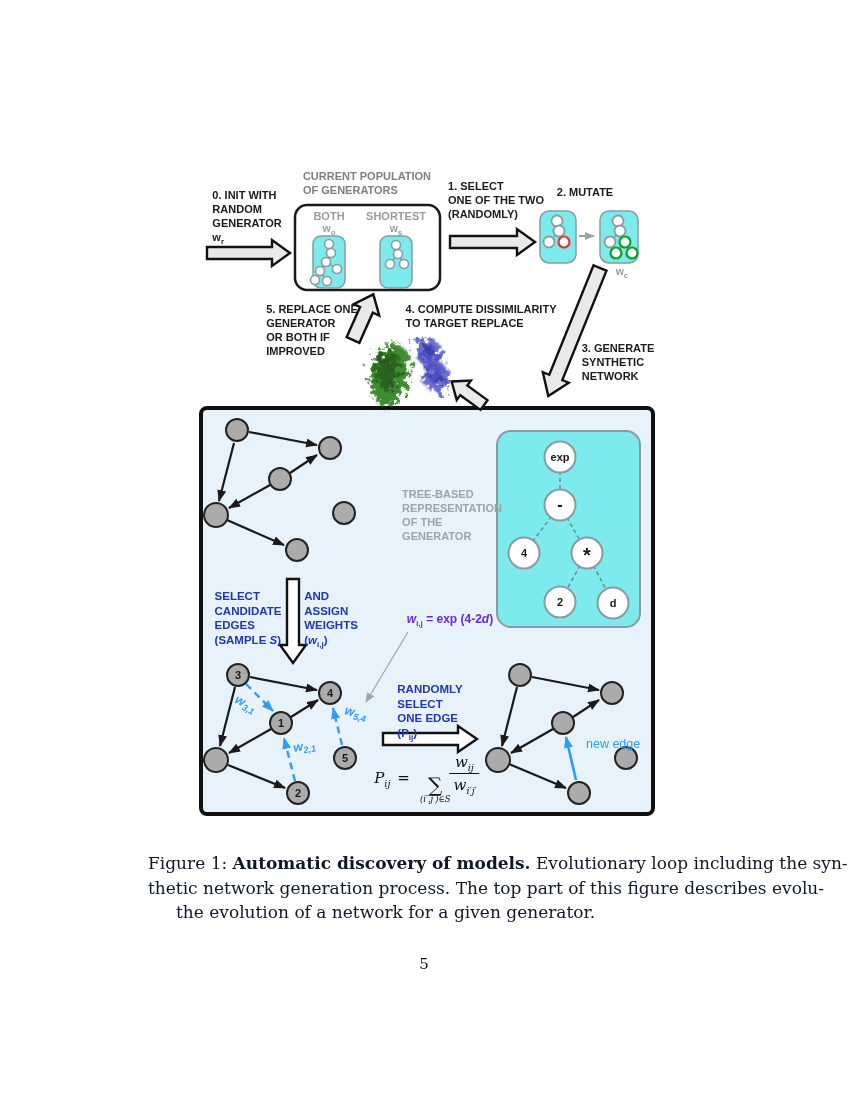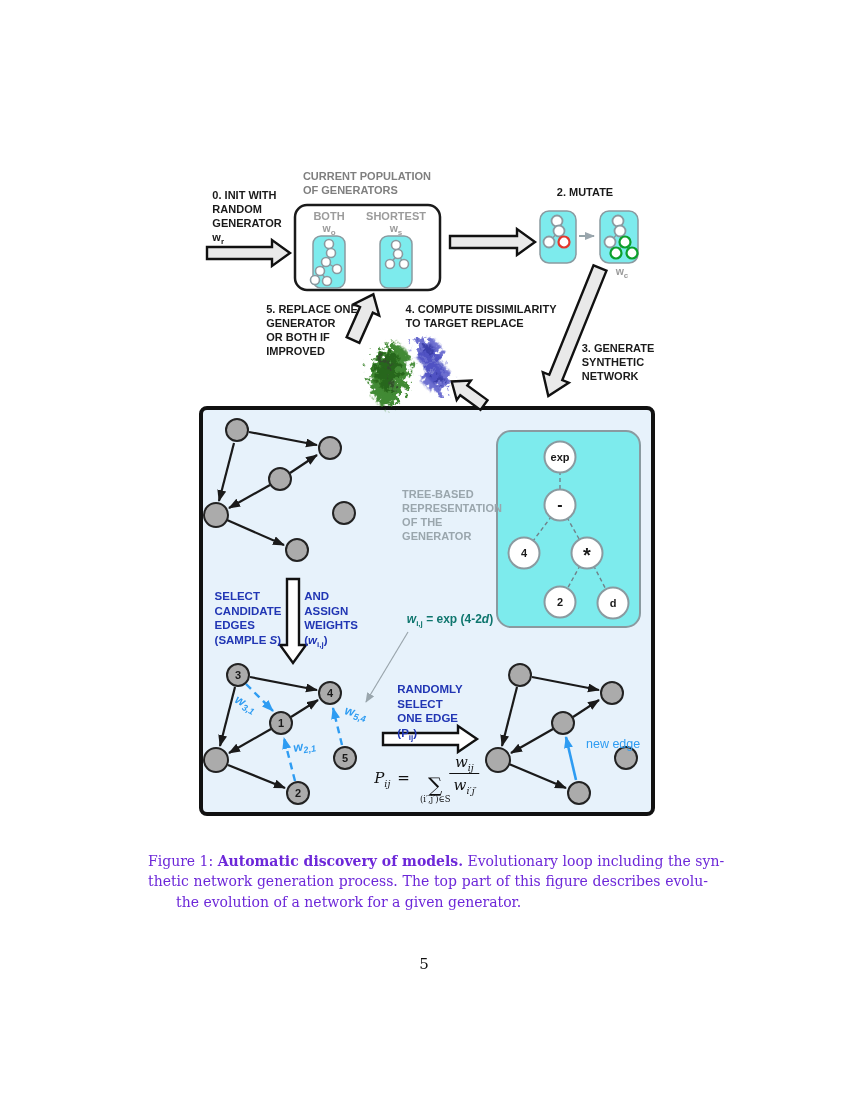--- a/index.html
+++ b/index.html
@@ -11,41 +11,41 @@
   .lbl{
     position:absolute;transform:translateX(-50%);text-align:left;
     font-weight:bold;font-size:11px;line-height:1.27;white-space:nowrap;color:#1a1a1a;
   }
   .lbl sub{font-size:8px;line-height:0;}
   .midgray{color:#7f7f7f;}
   .ltgray{color:#9b9b9b;}
   .bluegray{color:#9aa6ad;}
   .blue{color:#2136b4;}
   .sm{font-size:10.5px;}
-  .rule{color:#0f766e;font-size:12px;font-weight:600;}
+  .rule{color:#6d28d9;font-size:12px;font-weight:600;}
   .rule i{font-style:italic;}
   
   .pform{
     position:absolute;left:427px;top:753px;transform:translateX(-50%);
     display:flex;align-items:center;gap:7px;
     font-family:"DejaVu Serif","Liberation Serif",serif;font-size:15px;color:#111;
   }
   .pform i{font-style:italic;}
   .pform sub{font-size:9.5px;font-style:italic;line-height:0;}
   .frac{display:flex;flex-direction:column;align-items:center;}
   .fnum{padding:0 6px 2px;border-bottom:1.3px solid #111;margin-left:32px;}
   .fden{display:flex;align-items:flex-start;gap:3px;padding-top:2px;}
   .sumstack{display:flex;flex-direction:column;align-items:center;line-height:0.95;}
   .sigma{font-size:20px;}
-  .sigsub{font-size:8.5px;}
+  .sigsub{font-size:8.5px;font-style:italic;}
   
   .caption{
     position:absolute;left:148px;top:851px;width:560px;
-    font-family:"DejaVu Serif","Liberation Serif",serif;font-size:14px;
-    line-height:1.45;color:#6d28d9;
+    font-family:"DejaVu Serif","Liberation Serif",serif;font-size:17px;
+    line-height:1.45;color:#0f172a;
   }
   .cap-line{white-space:nowrap;text-align:justify;text-align-last:justify;}
   .cap-line.last{text-align-last:left;margin-left:28px;}
   .pageno{
     position:absolute;left:424px;top:955px;transform:translateX(-50%);
     font-family:"DejaVu Serif","Liberation Serif",serif;font-size:15px;color:#111;
   }
   
   .nodeNum{font:bold 11px "Liberation Sans",sans-serif;fill:#1a1a1a;text-anchor:middle;}
   .treeTxt{font:bold 11px "Liberation Sans",sans-serif;fill:#1a1a1a;text-anchor:middle;}
@@ -283,20 +283,25 @@
 <div class="lbl midgray" style="left:367px;top:170px">
   <div>CURRENT POPULATION</div>
   <div>OF GENERATORS</div>
 </div>
 
 <div class="lbl ltgray" style="left:329px;top:210px">BOTH</div>
 <div class="lbl ltgray" style="left:396px;top:210px">SHORTEST</div>
 <div class="lbl ltgray sm" style="left:329px;top:222px"><span>w</span><sub>o</sub></div>
 <div class="lbl ltgray sm" style="left:396px;top:222px"><span>w</span><sub>s</sub></div>
 
+<div class="lbl" style="left:496px;top:180px">
+  <div>1. SELECT</div>
+  <div>ONE OF THE TWO</div>
+  <div>(RANDOMLY)</div>
+</div>
 
 <div class="lbl" style="left:585px;top:186px">2. MUTATE</div>
 
 <div class="lbl ltgray sm" style="left:622px;top:265px"><span>w</span><sub>c</sub></div>
 
 <div class="lbl" style="left:618px;top:342px">
   <div>3. GENERATE</div>
   <div>SYNTHETIC</div>
   <div>NETWORK</div>
 </div>

